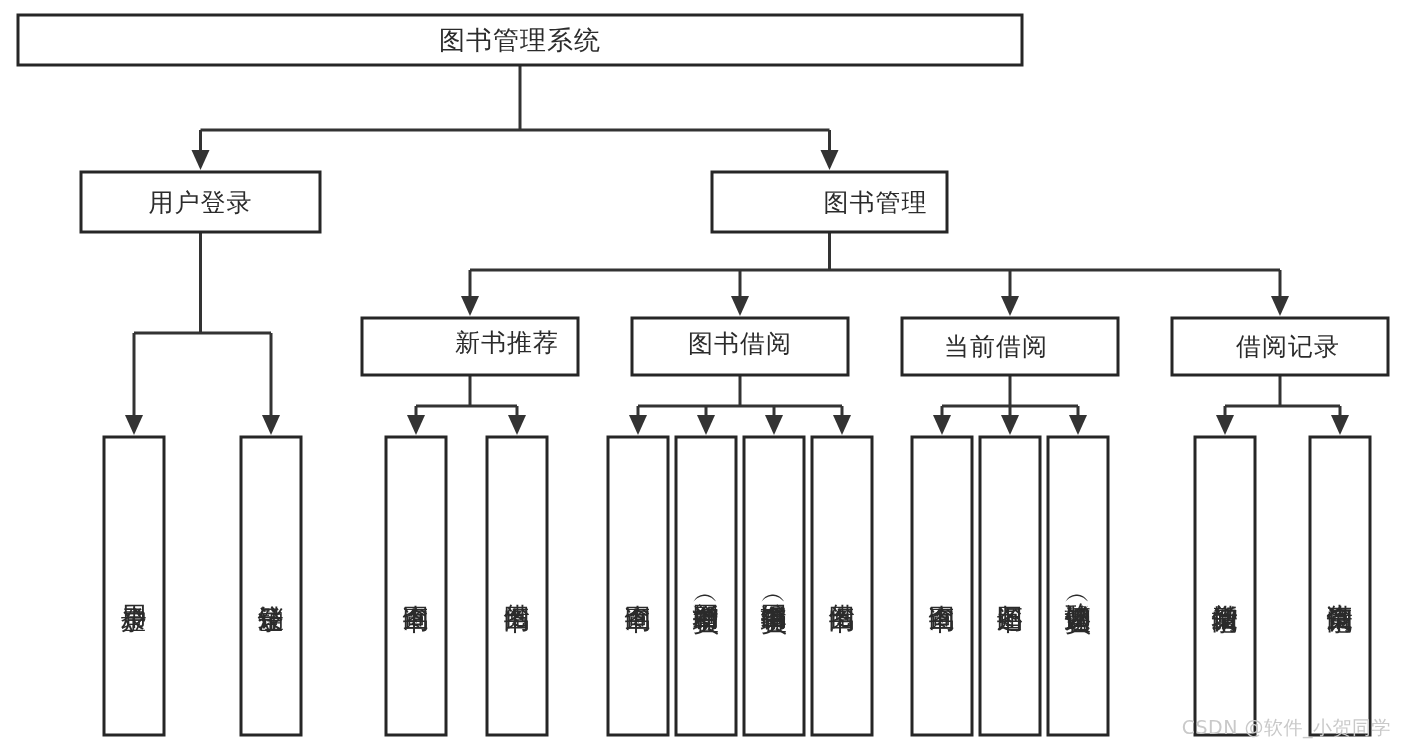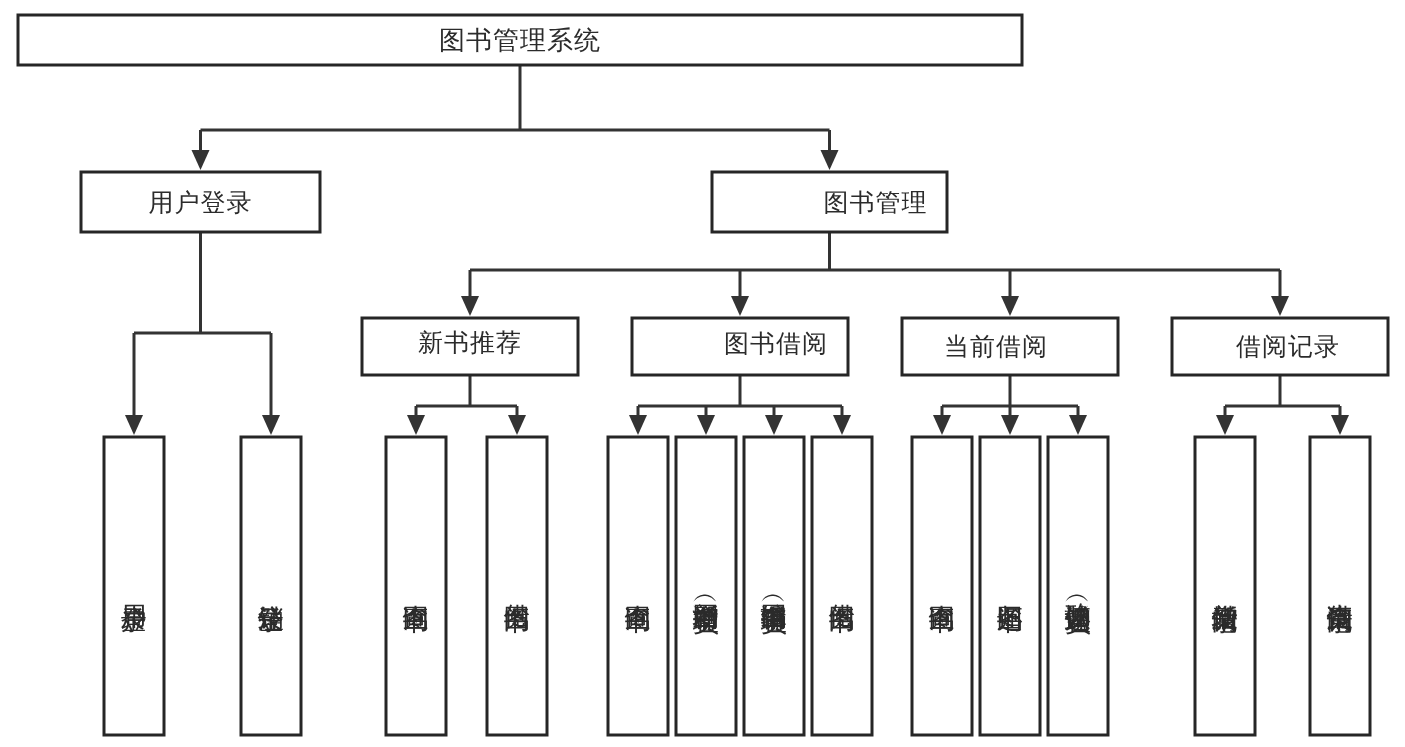--- a/index.html
+++ b/index.html
@@ -136,24 +136,24 @@
   <div id="labels-layer">
       <div class="htext-wrap" style="left: 18px; top: 15px; width: 1004px; height: 50px;">
         <div class="htext" style="font-size: 26px;">图书管理系统</div>
       </div>
       <div class="htext-wrap" style="left: 81px; top: 172px; width: 239px; height: 60px;">
         <div class="htext" style="font-size: 25px;">用户登录</div>
       </div>
       <div class="htext-wrap" style="left: 712px; top: 172px; width: 235px; height: 60px; padding-left: 46px;">
         <div class="htext" style="font-size: 25px;">图书管理</div>
       </div>
-      <div class="htext-wrap" style="left: 362px; top: 318px; width: 216px; height: 48px;">
+      <div class="htext-wrap" style="left: 362px; top: 318px; width: 216px; height: 48px; padding-left: 37px;">
         <div class="htext" style="font-size: 25px;">新书推荐</div>
       </div>
-      <div class="htext-wrap" style="left: 632px; top: 318px; width: 216px; height: 50px; padding-left: 36px;">
+      <div class="htext-wrap" style="left: 632px; top: 318px; width: 216px; height: 50px;">
         <div class="htext" style="font-size: 25px;">图书借阅</div>
       </div>
       <div class="htext-wrap" style="left: 902px; top: 318px; width: 188px; height: 57px;">
         <div class="htext" style="font-size: 25px;">当前借阅</div>
       </div>
       <div class="htext-wrap" style="left: 1172px; top: 318px; width: 216px; height: 57px; margin-left: 8px;">
         <div class="htext" style="font-size: 25px;">借阅记录</div>
       </div>
       <div class="vtext-wrap" style="left: 104px; top: 437px; width: 60px; height: 298px;">
         <div class="vtext" style="font-size: 26px;">用户登录</div>
@@ -189,14 +189,15 @@
         <div class="vtext" style="font-size: 26px;">确认归还（管理员）</div>
       </div>
       <div class="vtext-wrap" style="left: 1195px; top: 437px; width: 60px; height: 298px;">
         <div class="vtext" style="font-size: 26px;">新增借阅记录</div>
       </div>
       <div class="vtext-wrap" style="left: 1310px; top: 437px; width: 60px; height: 298px;">
         <div class="vtext" style="font-size: 26px;">查询借阅记录</div>
       </div>
     </div>
 
+  <div id="watermark">CSDN @软件_小贺同学</div>
 
 </div>
 
 </body></html>

